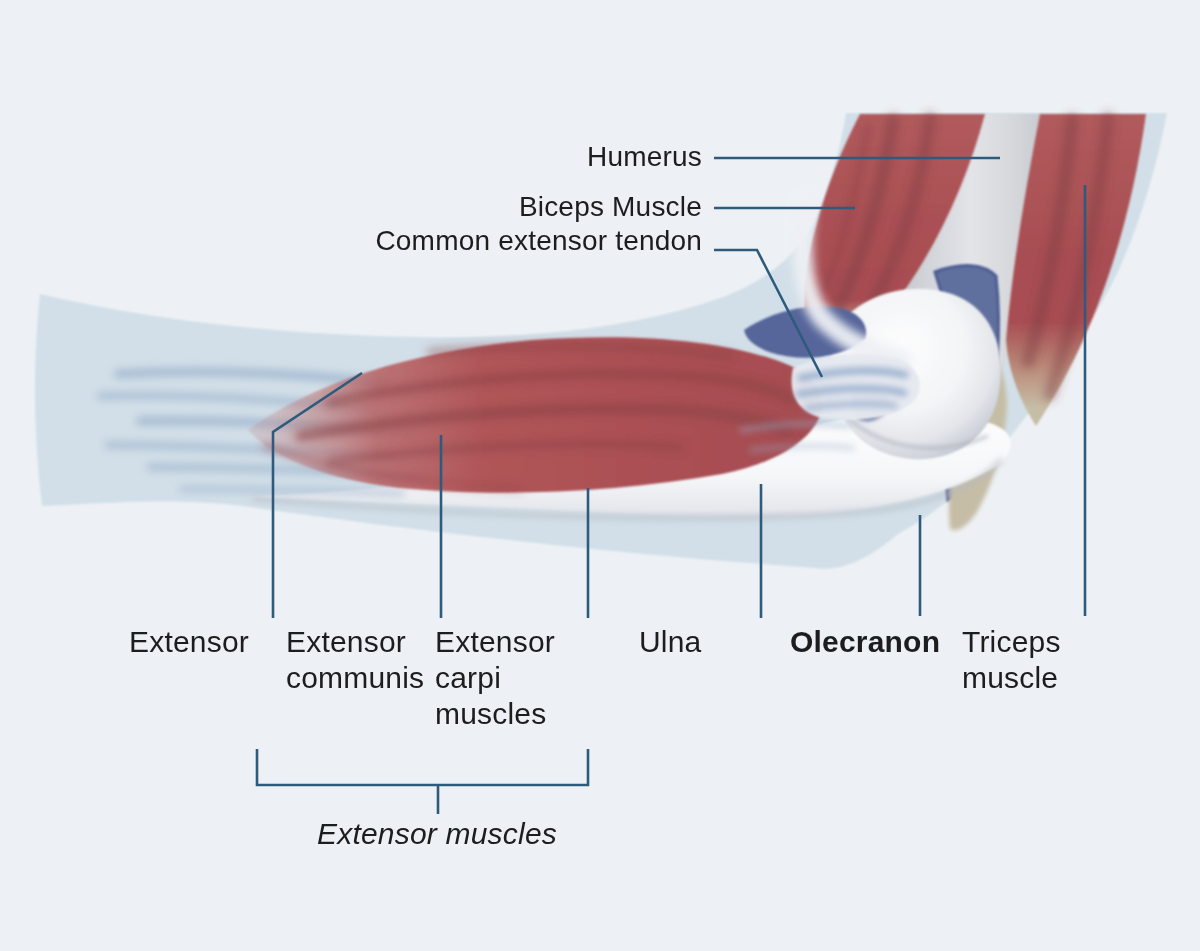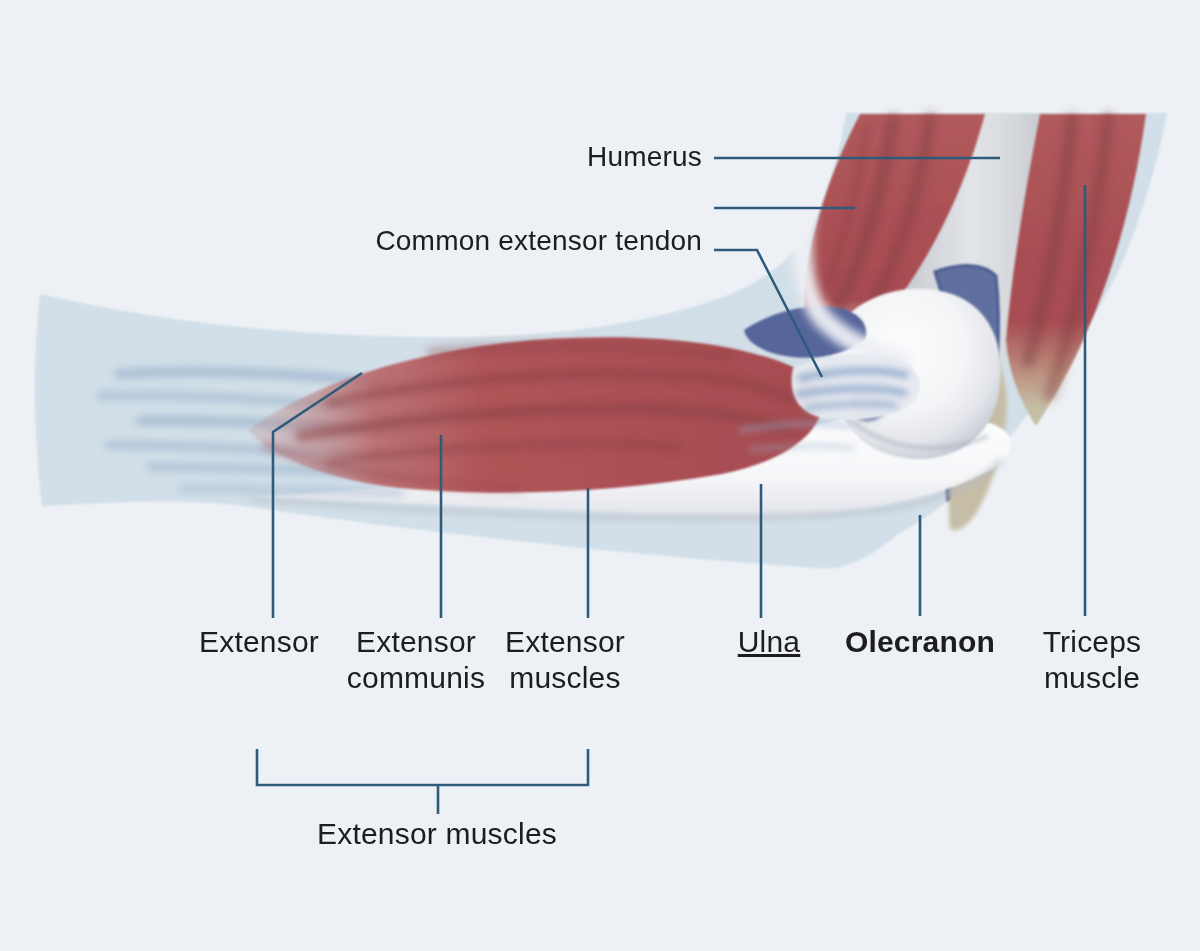--- a/index.html
+++ b/index.html
@@ -7,21 +7,21 @@
     position:relative;width:1200px;height:932px;overflow:hidden;
     background:#edf1f5;
     font-family:"Liberation Sans", sans-serif;
   }
   .stage svg{position:absolute;left:0;top:0;}
   .lbl{
     position:absolute;color:#1d1d1f;letter-spacing:.2px;
     font-size:28px;line-height:36px;white-space:nowrap;
   }
   .lbl.top{width:430px;text-align:right;}
-  .lbl.bot{width:260px;text-align:center;font-size:30px;}
+  .lbl.bot{width:260px;text-align:left;font-size:30px;}
   .lbl.grp{width:340px;text-align:center;font-size:30px;}
 </style>
 </head>
 <body>
 
 <div class="stage">
 
   <svg width="1200" height="951" viewBox="0 0 1200 951">
     <defs>
       <filter id="b1" x="-20%" y="-20%" width="140%" height="140%">
@@ -242,43 +242,47 @@
       <path d="M 761,484 L 761,618"></path>
       <path d="M 920,515 L 920,616"></path>
       <path d="M 1085,185 L 1085,616"></path>
       <path d="M 257,749 L 257,785 L 588,785 L 588,749 M 438,785 L 438,814"></path>
     </g>
   </svg>
 
   <div class="lbl top" style="left:272px;top:139px;">
     <span>Humerus</span>
   </div>
+  <div class="lbl top" style="left:272px;top:189px;">
+    <span>Biceps Muscle</span>
+  </div>
   <div class="lbl top" style="left:272px;top:223px;">
     <span>Common extensor tendon</span>
   </div>
 
   <div class="lbl bot" style="left:129px;top:624px;">
     <div>Extensor</div>
   </div>
   <div class="lbl bot" style="left:286px;top:624px;">
     <div>Extensor</div>
     <div>communis</div>
   </div>
   <div class="lbl bot" style="left:435px;top:624px;">
     <div>Extensor</div>
+    <div>carpi</div>
     <div>muscles</div>
   </div>
-  <div class="lbl bot" style="left:639px;top:624px;text-decoration:underline;">
+  <div class="lbl bot" style="left:639px;top:624px;">
     <div>Ulna</div>
   </div>
   <div class="lbl bot" style="left:790px;top:624px;font-weight:bold;">
     <div>Olecranon</div>
   </div>
   <div class="lbl bot" style="left:962px;top:624px;">
     <div>Triceps</div>
     <div>muscle</div>
   </div>
 
-  <div class="lbl grp" style="left:267px;top:816px;">
+  <div class="lbl grp" style="left:267px;top:816px;font-style:italic;">
     <span>Extensor muscles</span>
   </div>
 
 </div>
 
 </body></html>

